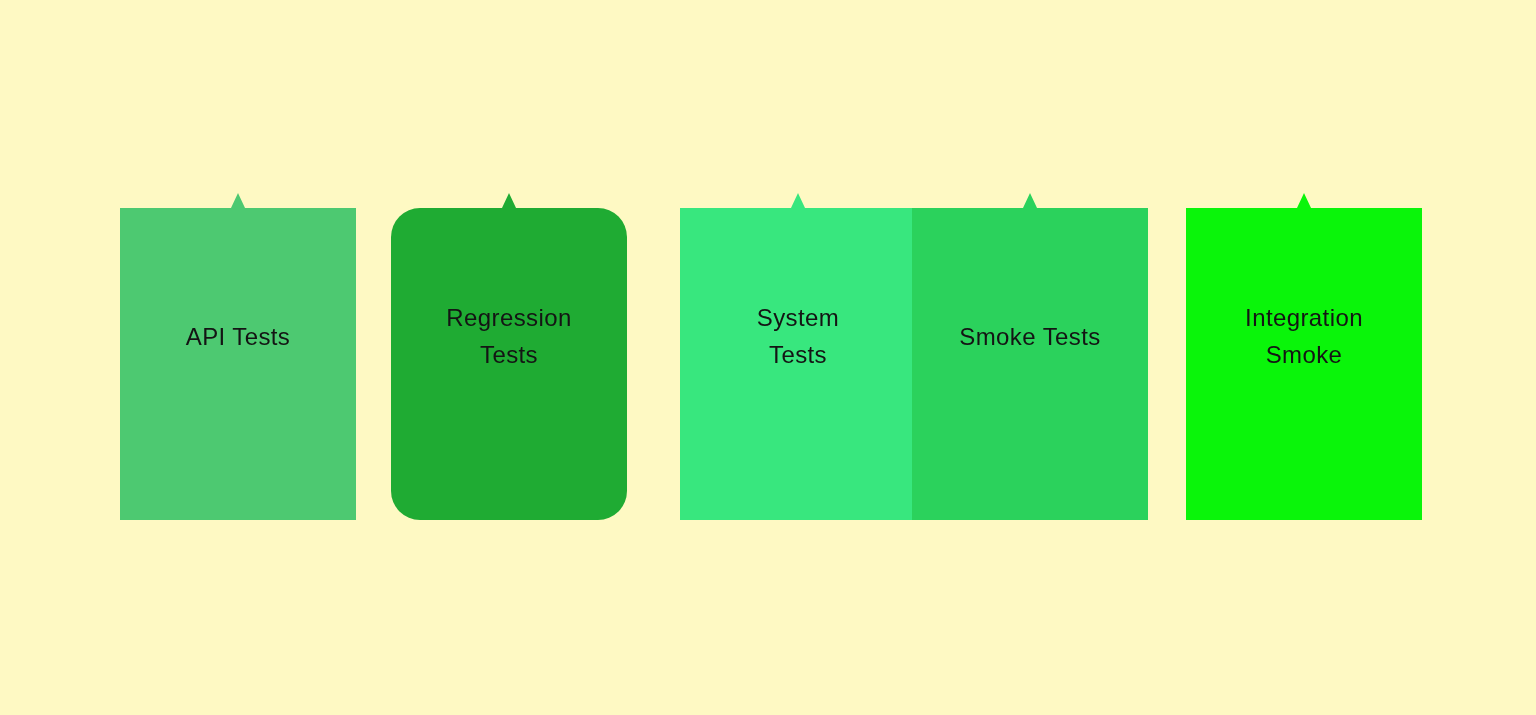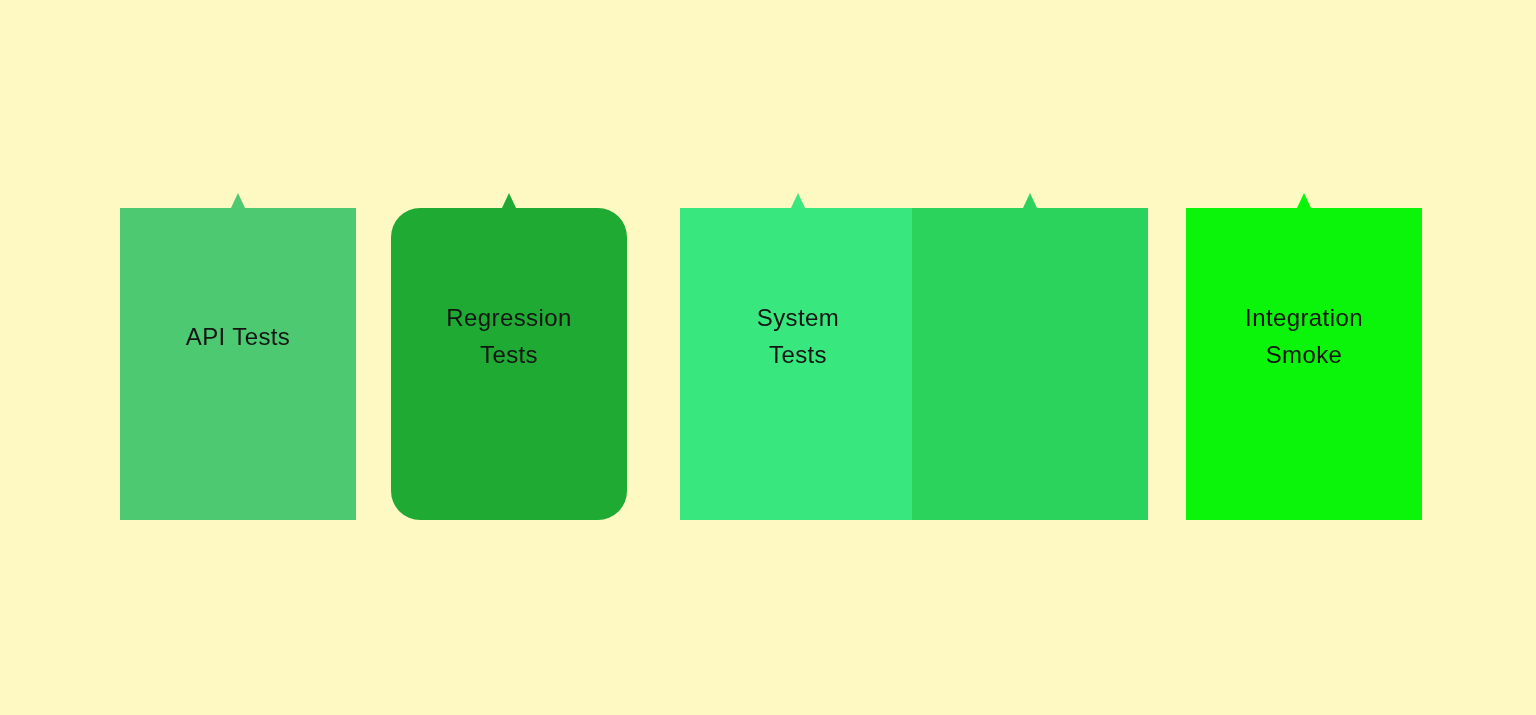--- a/index.html
+++ b/index.html
@@ -66,20 +66,21 @@
   </div>
 
   <div class="card" style="left: 680px; background-color: rgb(56, 231, 126);">
     <div class="pointer" style="border-bottom-color: rgb(56, 231, 126);"></div>
     <div class="card-label" style="color: rgb(20, 20, 20);">System
 Tests</div>
   </div>
 
   <div class="card" style="left: 912px; background-color: rgb(43, 210, 92);">
     <div class="pointer" style="border-bottom-color: rgb(43, 210, 92);"></div>
+    <div class="card-label" style="color: rgb(20, 20, 20);">Smoke Tests</div>
   </div>
 
   <div class="card" style="left: 1186px; background-color: rgb(10, 245, 10);">
     <div class="pointer" style="border-bottom-color: rgb(10, 245, 10);"></div>
     <div class="card-label" style="color: rgb(20, 20, 20);">Integration
 Smoke</div>
   </div>
 
 </div>
 

